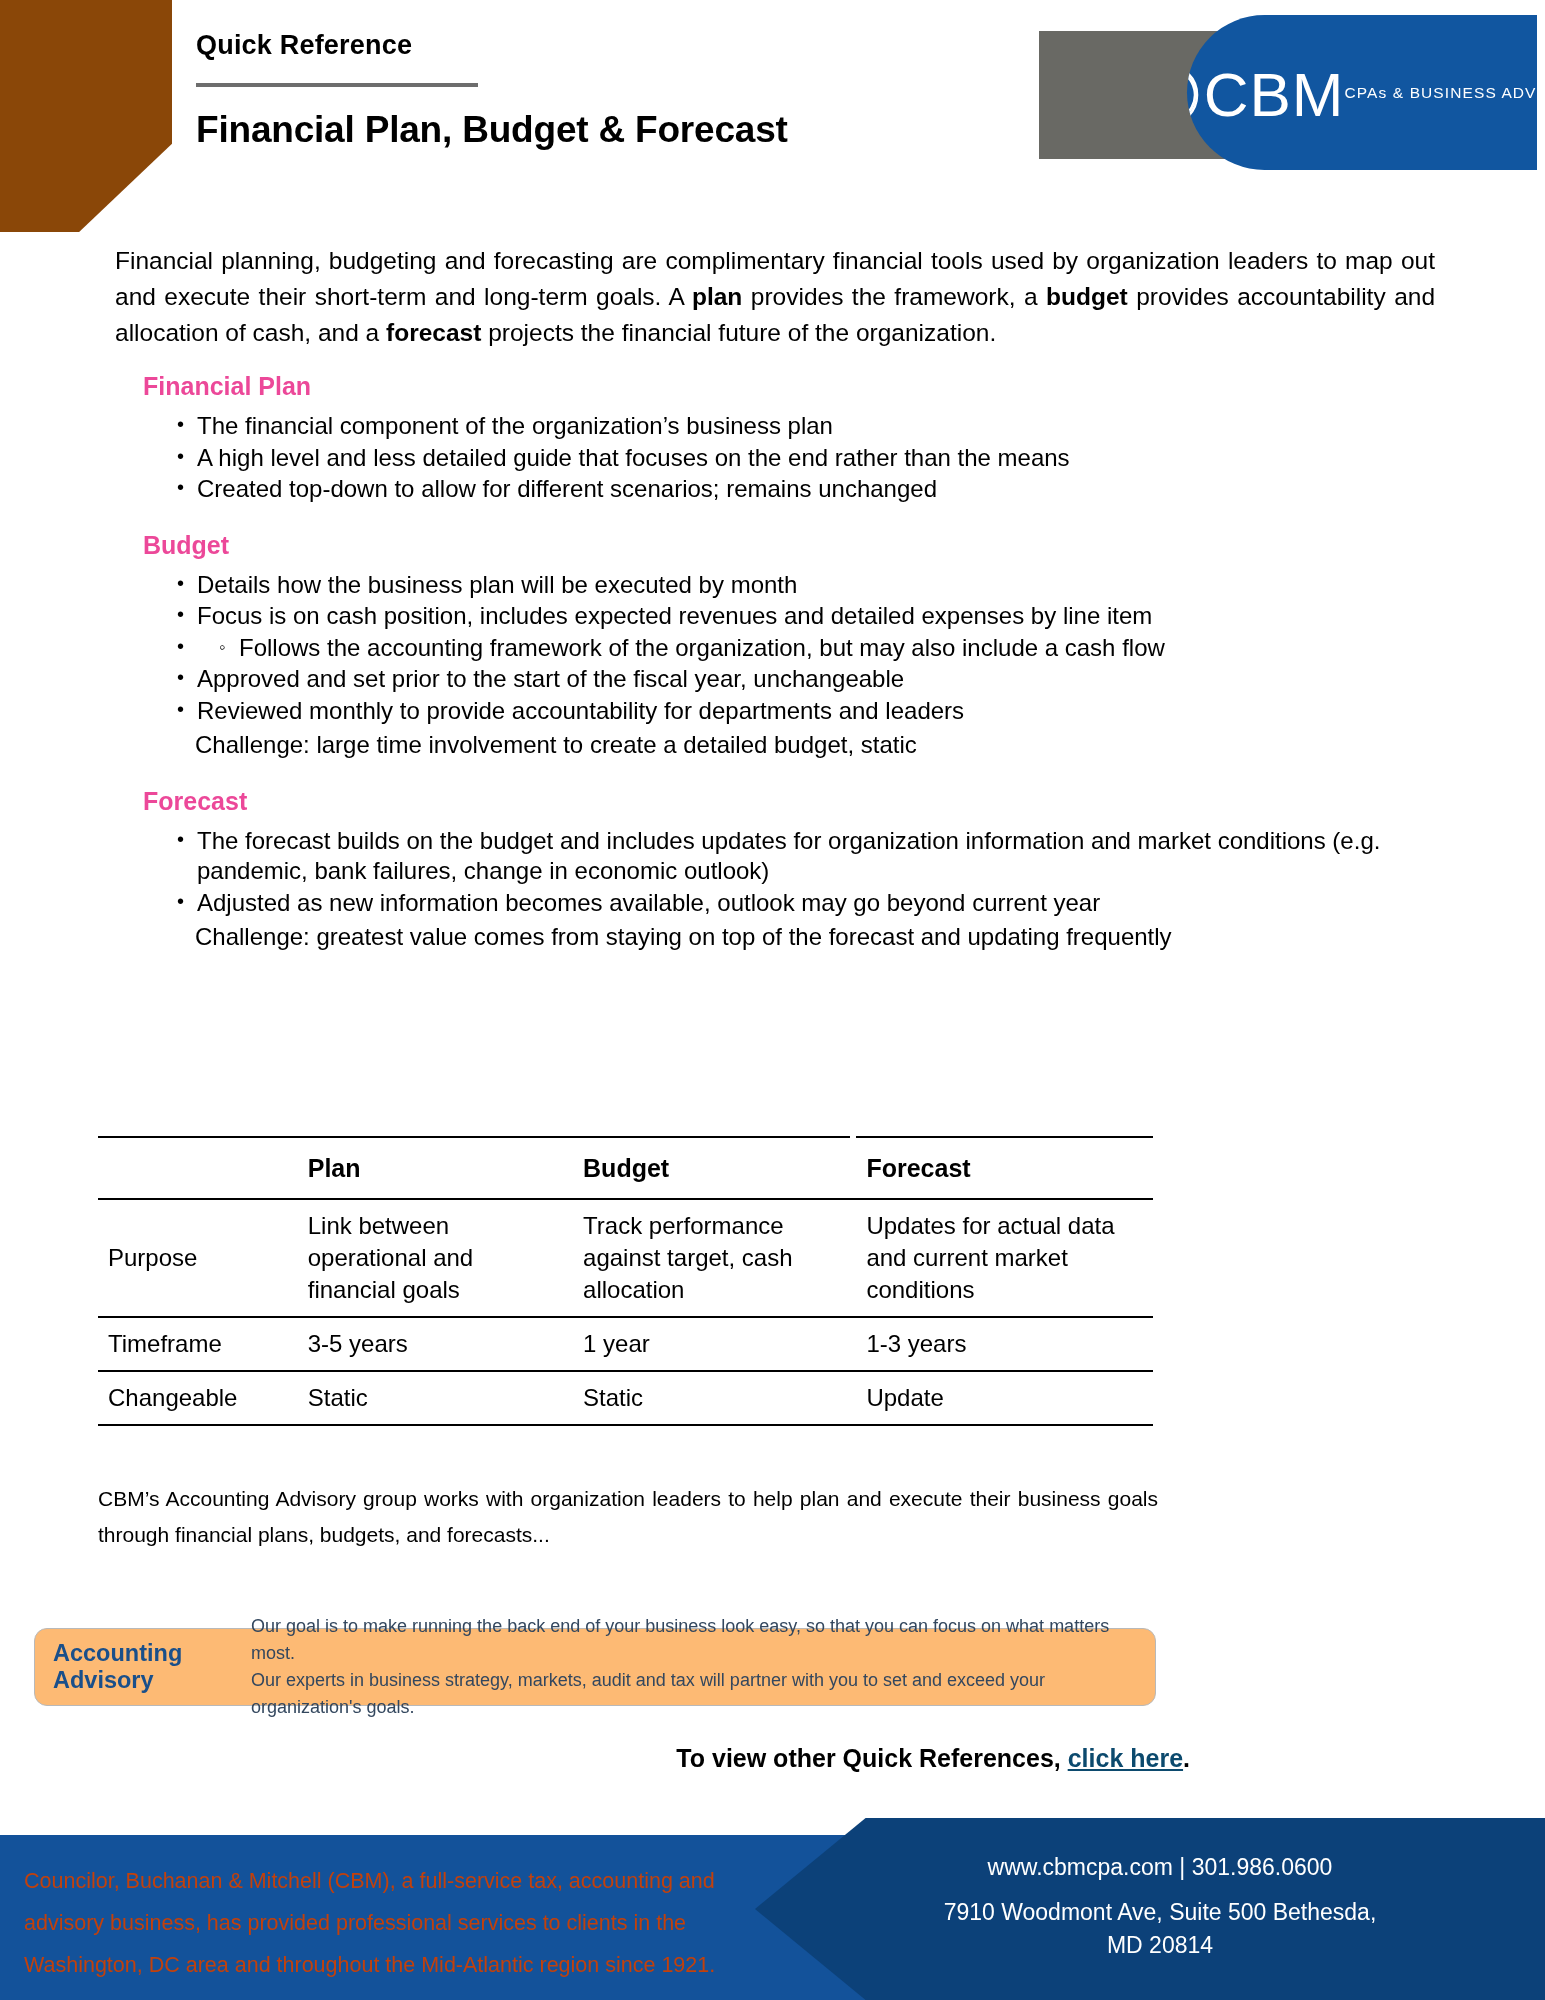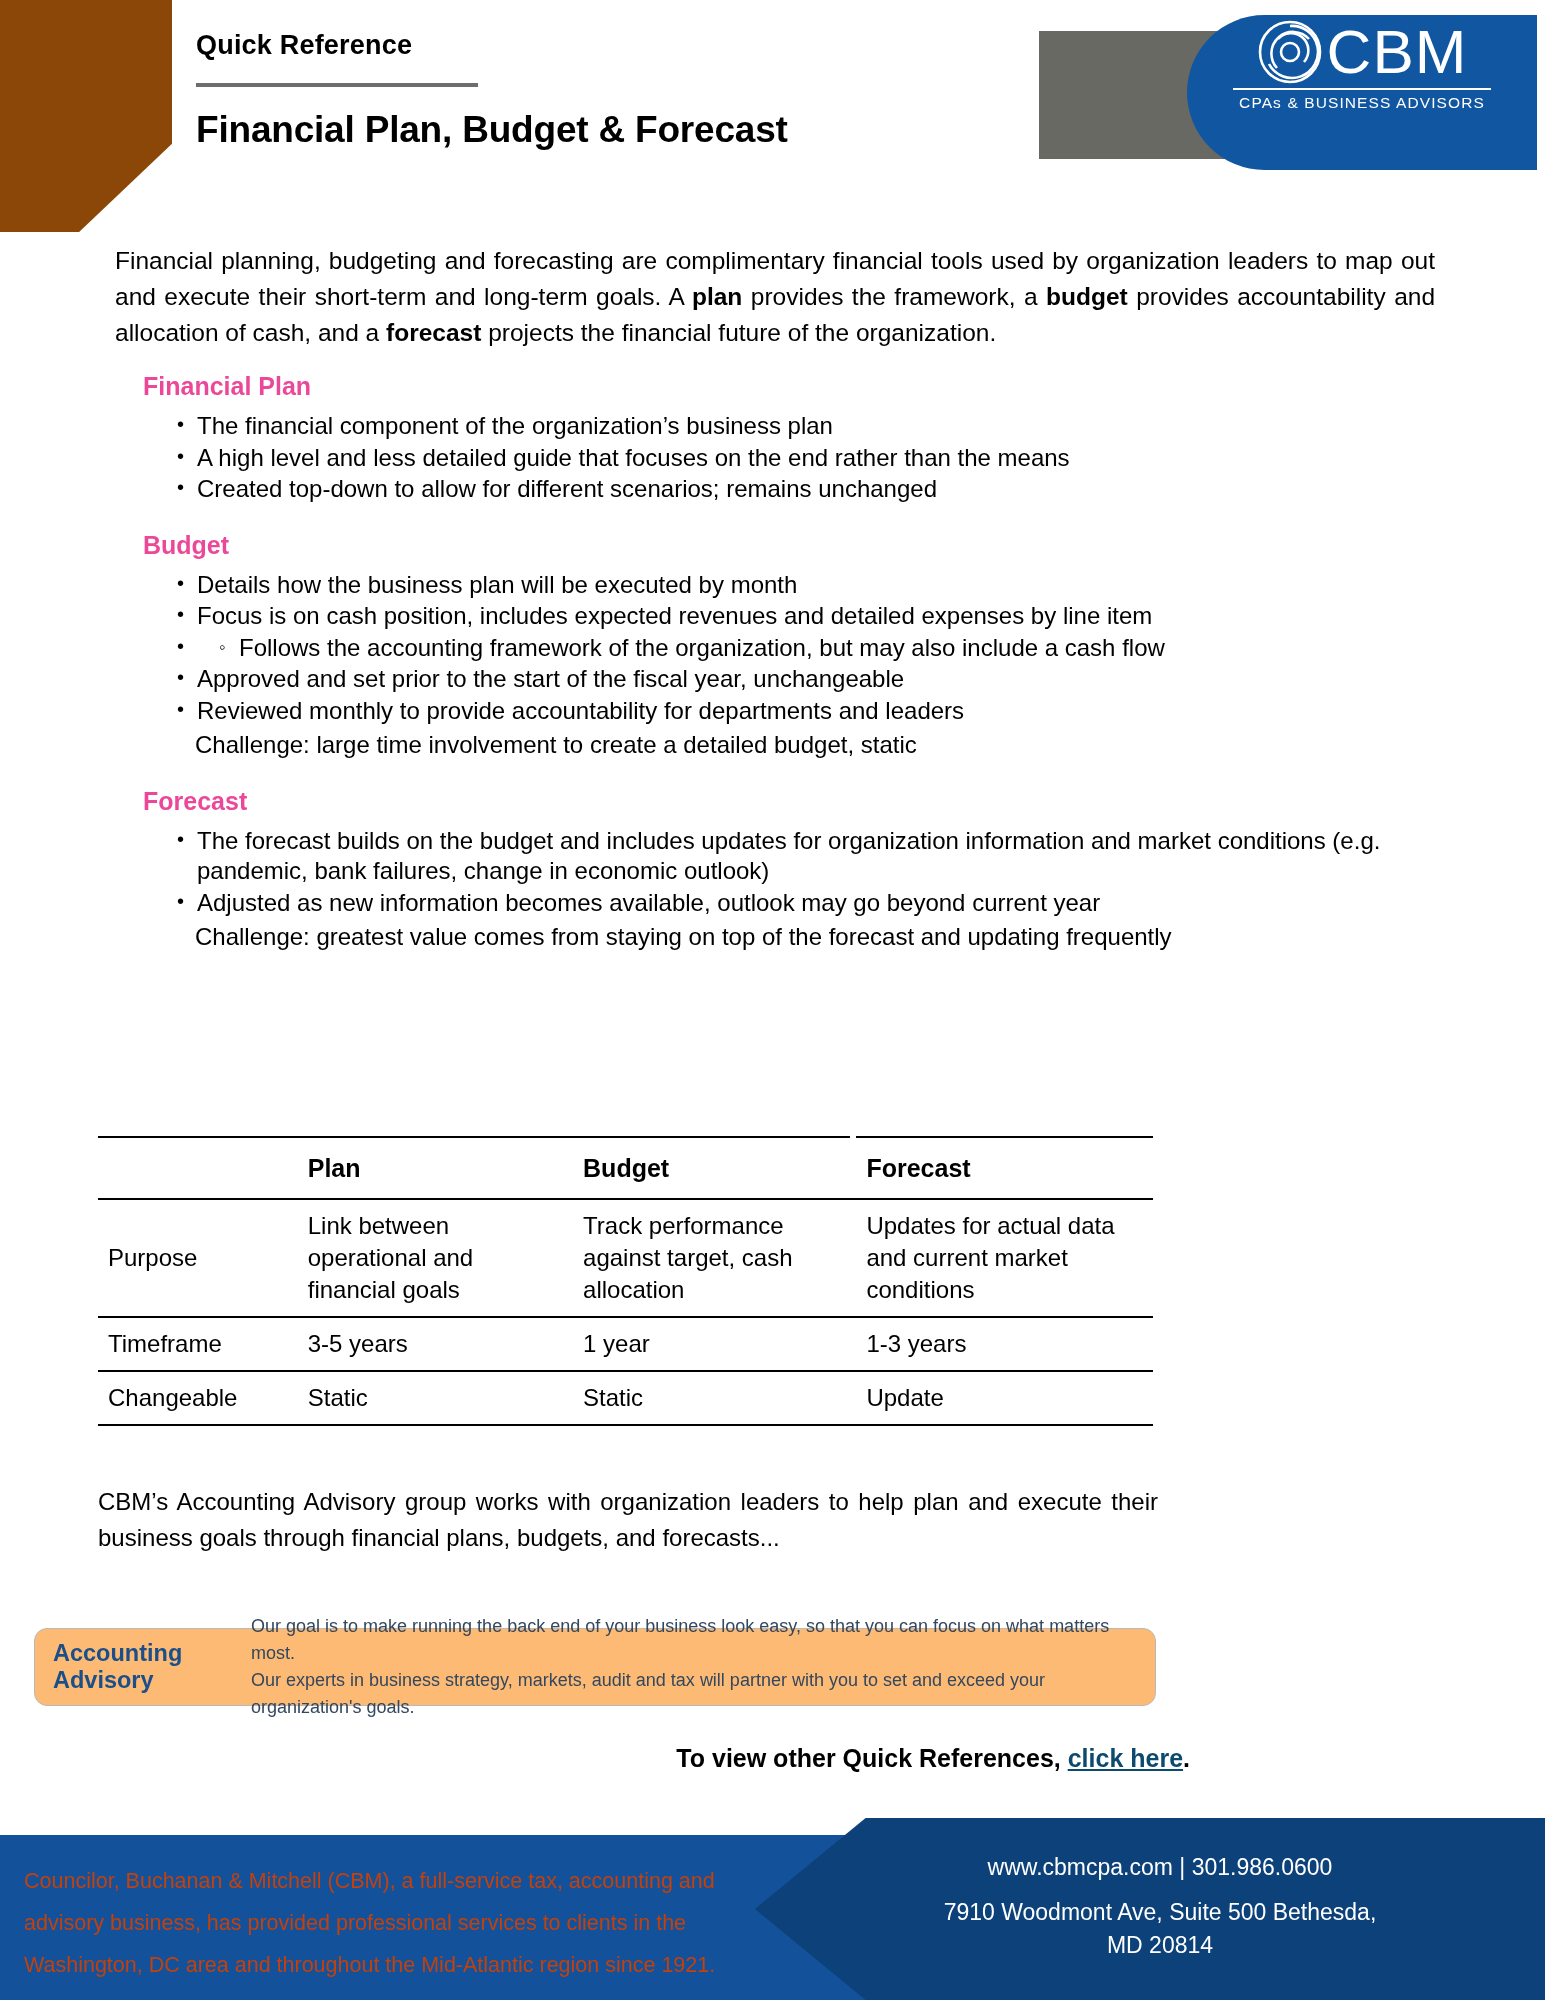--- a/index.html
+++ b/index.html
@@ -65,22 +65,23 @@
     width: 388px; height: 128px;
     background: #696964;
   }
   .logo-blue {
     position: absolute;
     left: 190px; top: 1px;
     width: 350px; height: 155px;
     background: #1156a0;
     border-radius: 78px 0 0 78px;
     display: flex;
-    flex-direction: column;
+    flex-direction: row;
     align-items: center;
+    justify-content: center;
     overflow: hidden;
   }
   .logo-row {
     display: flex;
     align-items: center;
     gap: 4px;
     margin-top: 4px;
   }
   .logo-mark { width: 66px; height: 66px; flex: none; }
   .logo-cbm {
@@ -210,21 +211,21 @@
     width: 6px;
     background: #ffffff;
     left: 752px;
   }
 
   
   .closing {
     position: absolute;
     left: 98px; top: 1460px;
     width: 1060px;
-    font-size: 24px;
+    font-size: 21px;
     line-height: 36px;
     text-align: justify;
   }
 
   
   .advisory {
     position: absolute;
     left: 34px; top: 1628px;
     width: 1122px; height: 78px;
     background: #fdba74;

